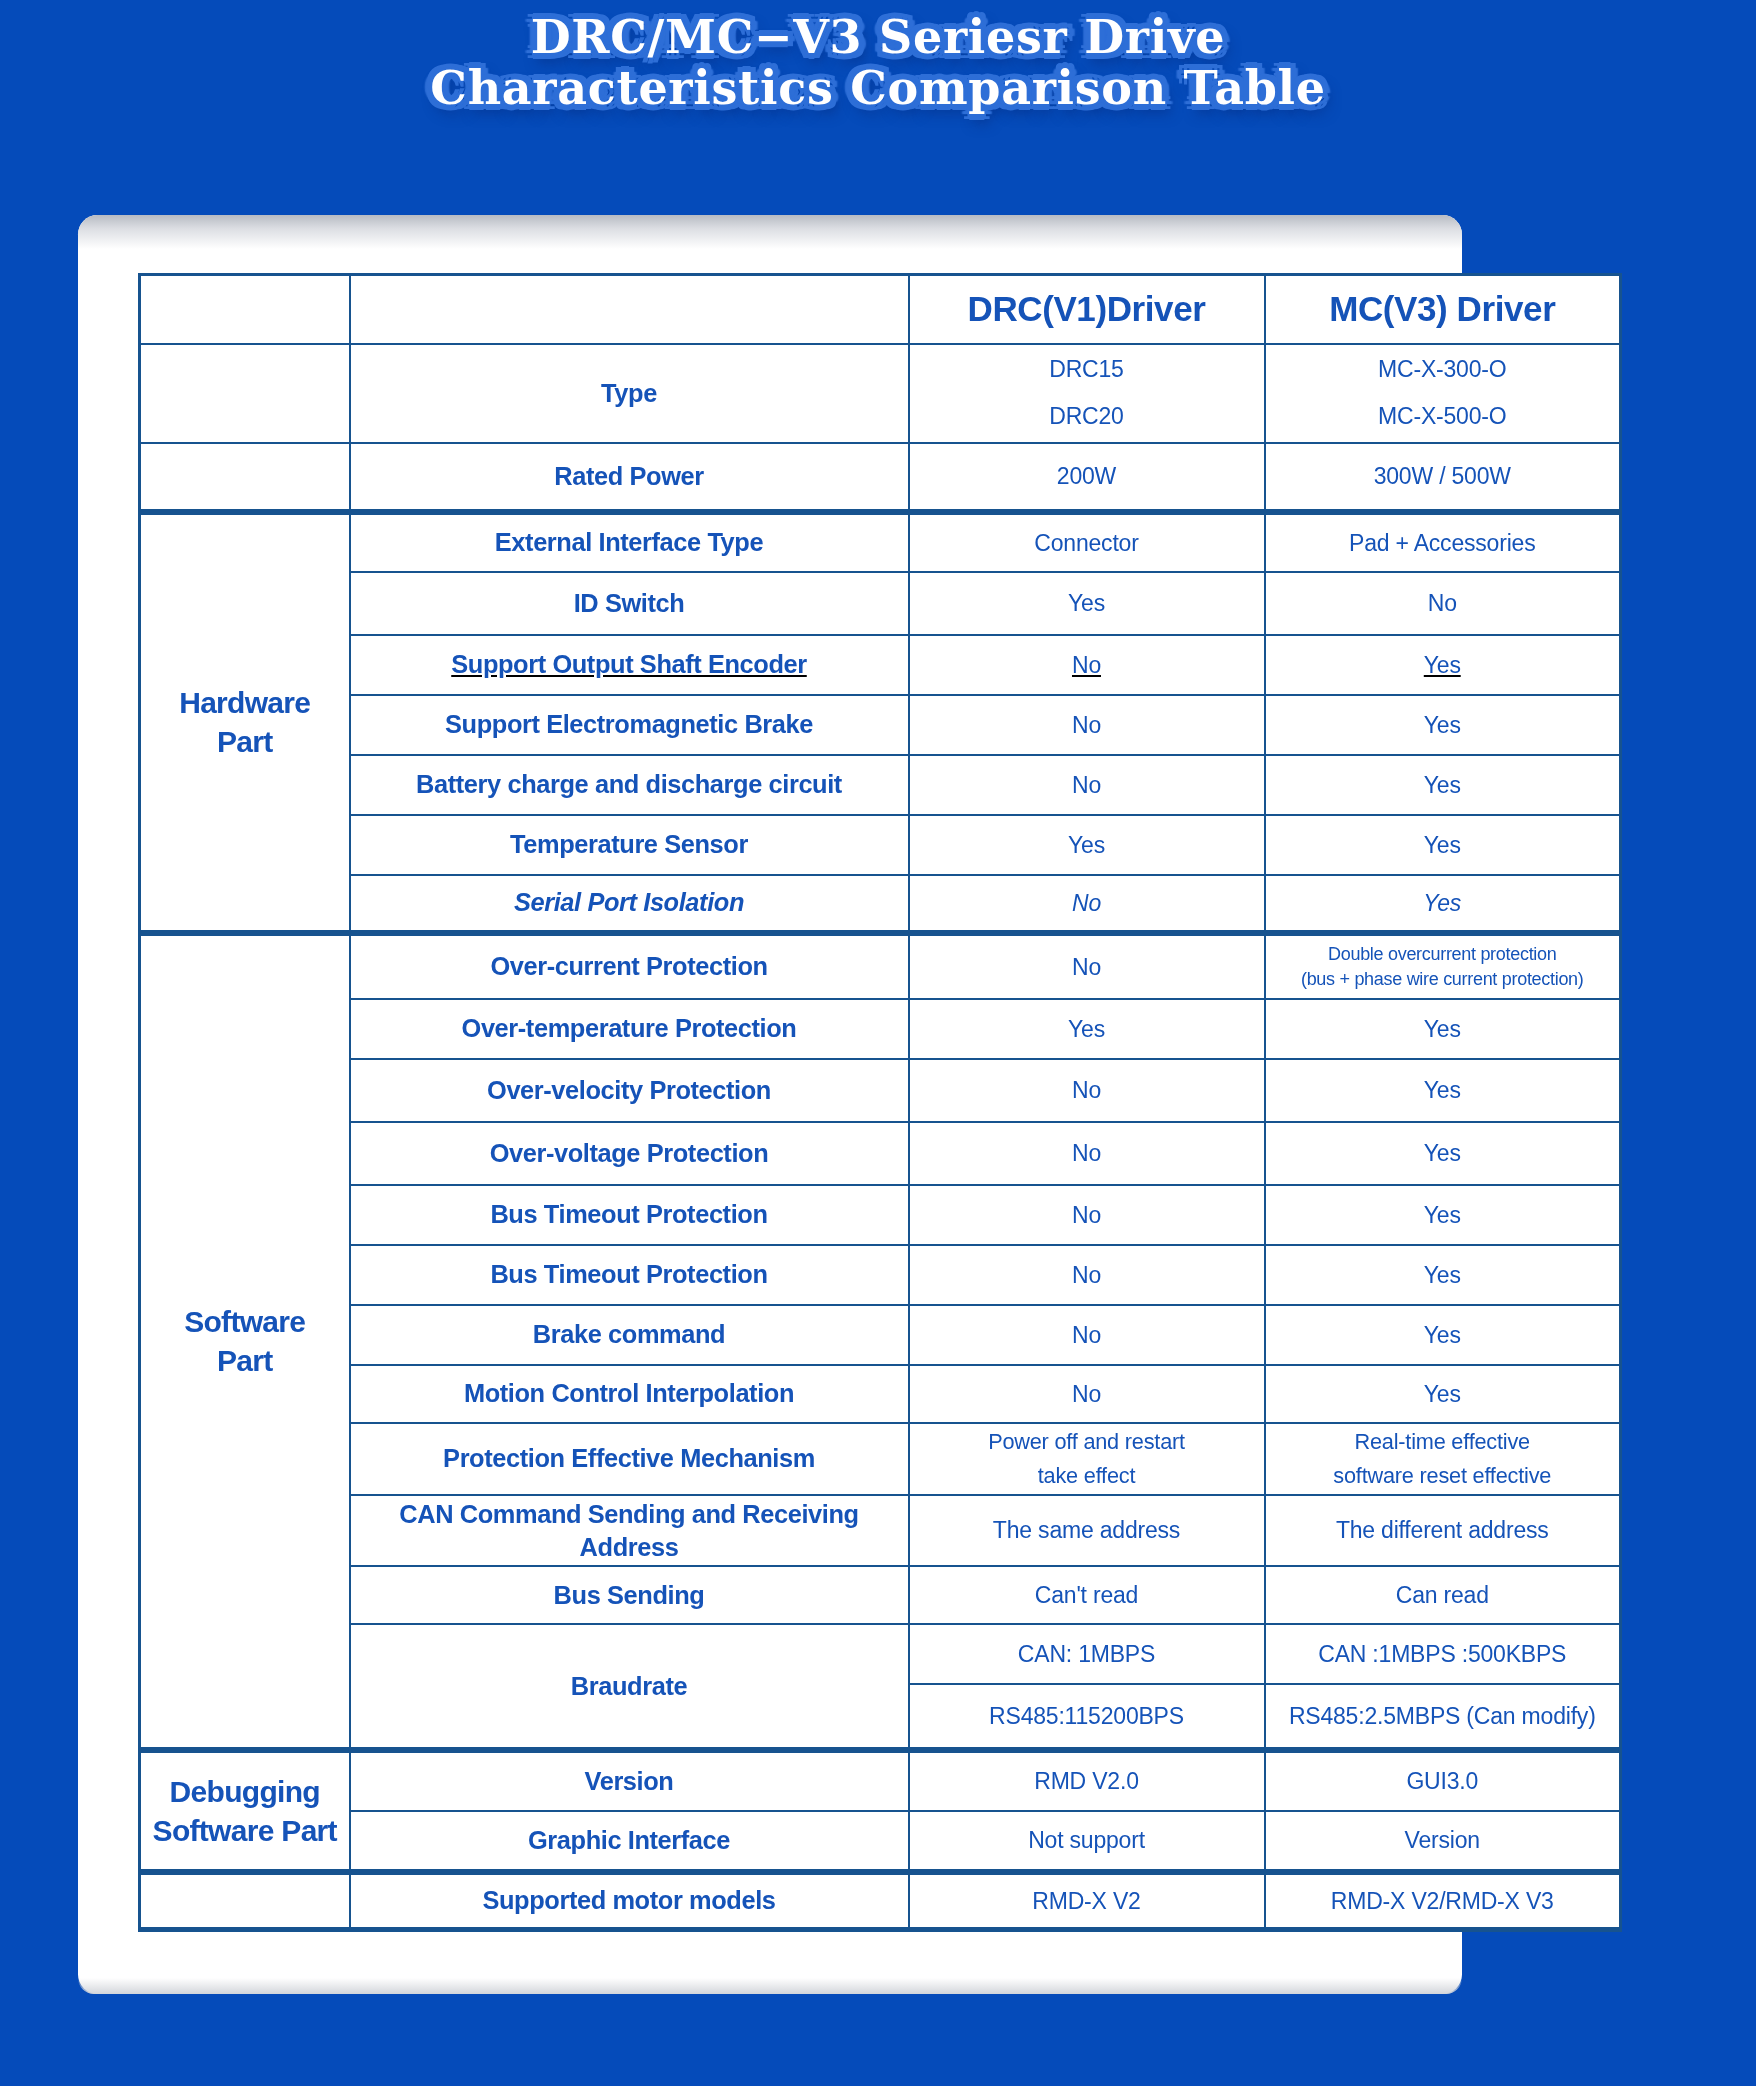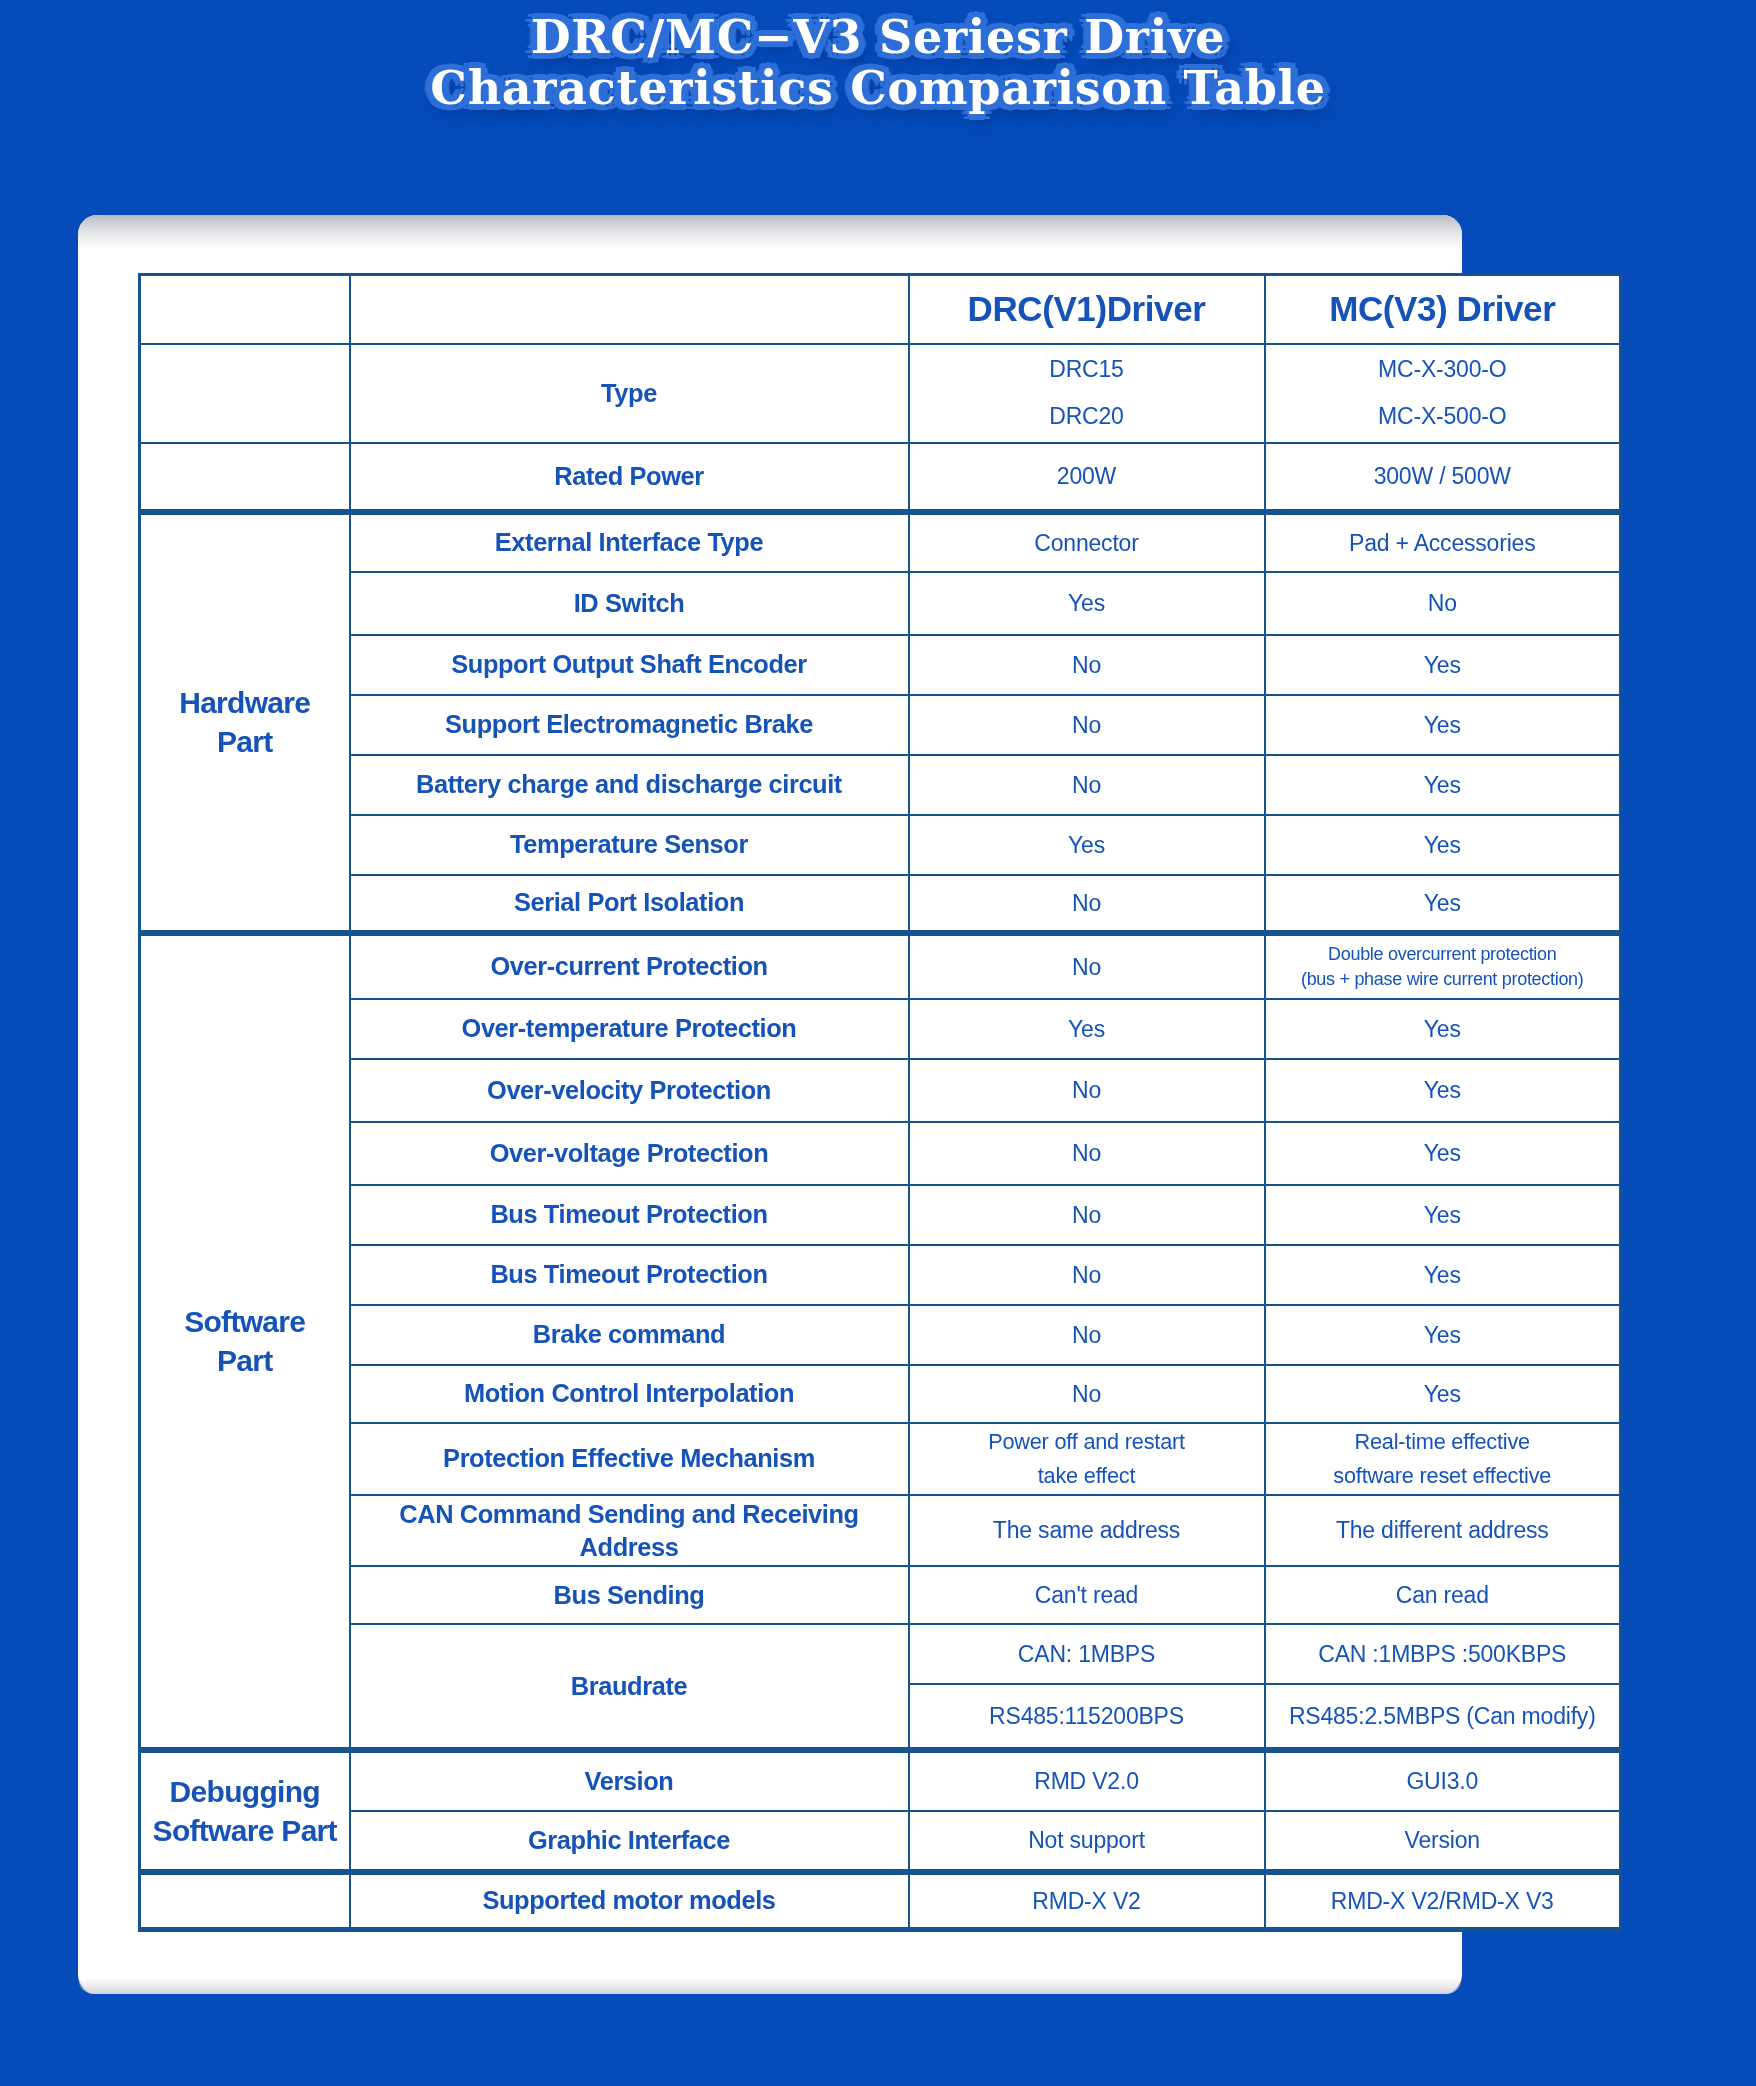--- a/index.html
+++ b/index.html
@@ -140,41 +140,41 @@
 Part</td>
             <td class="feature-cell">External Interface Type</td>
             <td class="value-cell">Connector</td>
             <td class="value-cell">Pad + Accessories</td>
           </tr>
           <tr style="height: 63px;">
             <td class="feature-cell">ID Switch</td>
             <td class="value-cell">Yes</td>
             <td class="value-cell">No</td>
           </tr>
-          <tr style="height: 60px;">
+          <tr style="height: 60px; text-decoration: underline;">
             <td class="feature-cell">Support Output Shaft Encoder</td>
             <td class="value-cell">No</td>
             <td class="value-cell">Yes</td>
           </tr>
           <tr style="height: 60px;">
             <td class="feature-cell">Support Electromagnetic Brake</td>
             <td class="value-cell">No</td>
             <td class="value-cell">Yes</td>
           </tr>
           <tr style="height: 60px;">
             <td class="feature-cell">Battery charge and discharge circuit</td>
             <td class="value-cell">No</td>
             <td class="value-cell">Yes</td>
           </tr>
           <tr style="height: 60px;">
             <td class="feature-cell">Temperature Sensor</td>
             <td class="value-cell">Yes</td>
             <td class="value-cell">Yes</td>
           </tr>
-          <tr style="height: 58px;">
+          <tr style="height: 58px; font-style: italic;">
             <td class="feature-cell">Serial Port Isolation</td>
             <td class="value-cell">No</td>
             <td class="value-cell">Yes</td>
           </tr>
           <tr class="sec-top" style="height: 66px;">
             <td class="group-cell" rowspan="13">Software
 Part</td>
             <td class="feature-cell">Over-current Protection</td>
             <td class="value-cell">No</td>
             <td class="value-cell v-small">Double overcurrent protection

